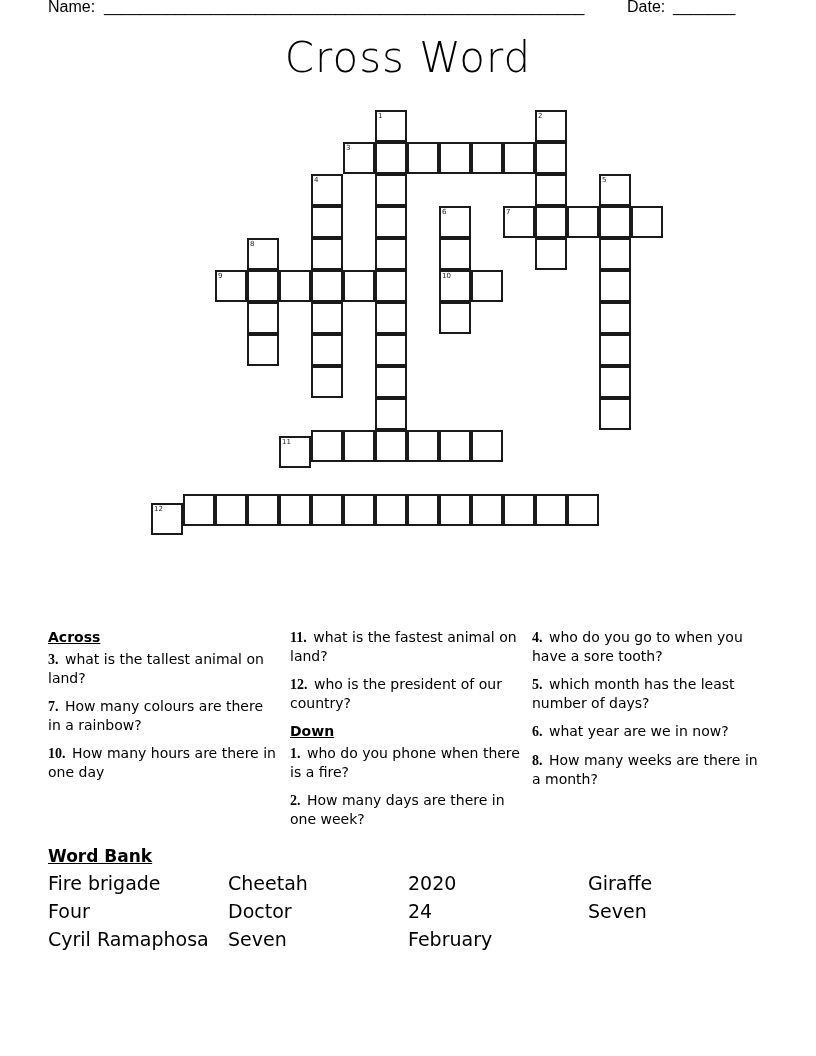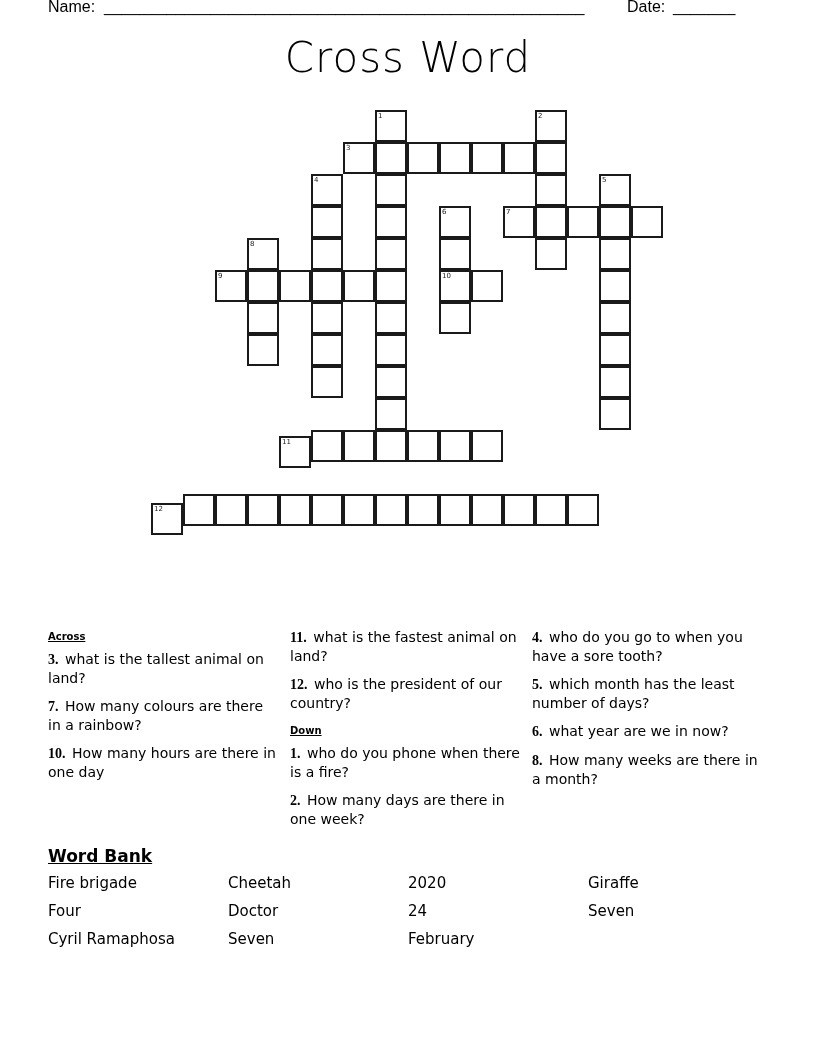--- a/index.html
+++ b/index.html
@@ -76,21 +76,21 @@
       position: absolute;
       top: 0;
       width: 230px;
     }
     .col-1 { left: 0; }
     .col-2 { left: 242px; }
     .col-3 { left: 484px; }
     .section-head {
       font-weight: bold;
       text-decoration: underline;
-      font-size: 10px;
+      font-size: 14px;
       margin-bottom: 4px;
       display: block;
     }
     .clue {
       margin-bottom: 10px;
     }
     .clue .cnum {
       font-weight: bold;
       margin-right: 2px;
       font-family: Liberation Serif, serif;
@@ -106,21 +106,21 @@
       font-weight: bold;
       text-decoration: underline;
       font-size: 17px;
       display: block;
       margin-bottom: 6px;
     }
     .wb-grid {
       display: grid;
       grid-template-columns: 180px 180px 180px 180px;
       row-gap: 6px;
-      font-size: 15px;
+      font-size: 19px;
       line-height: 22px;
     }
   </style>
 </head>
 <body>
 
 <div class="header">
   <span class="name-label">Name:</span>
   <span class="name-line">______________________________________________________</span>
   <span class="date-label">Date:</span>

